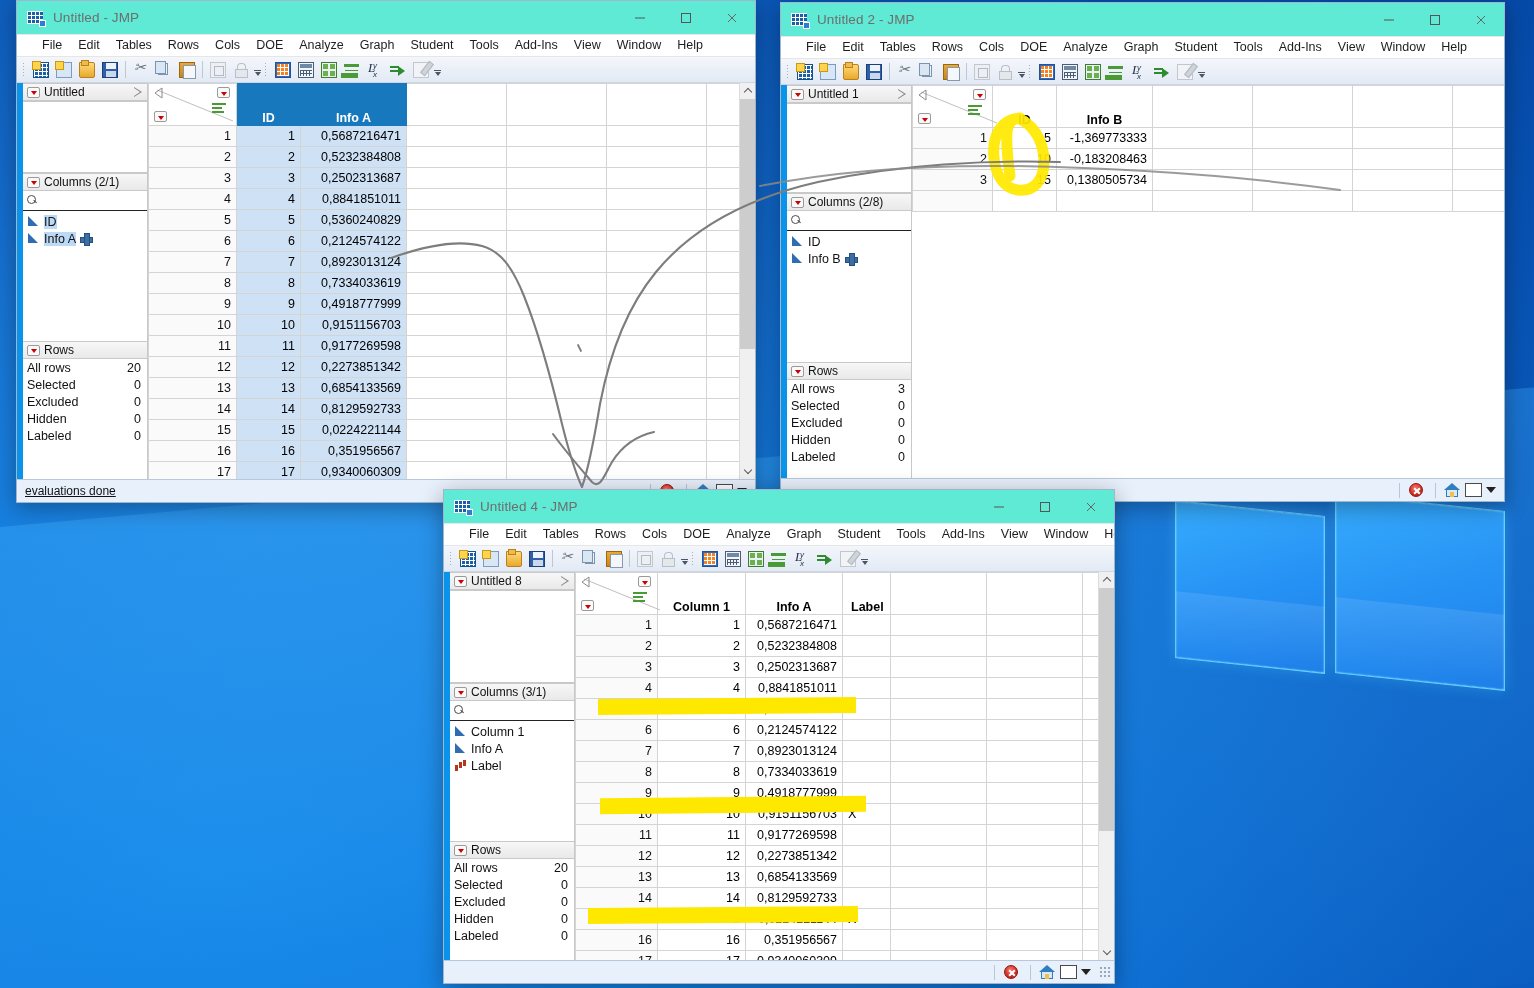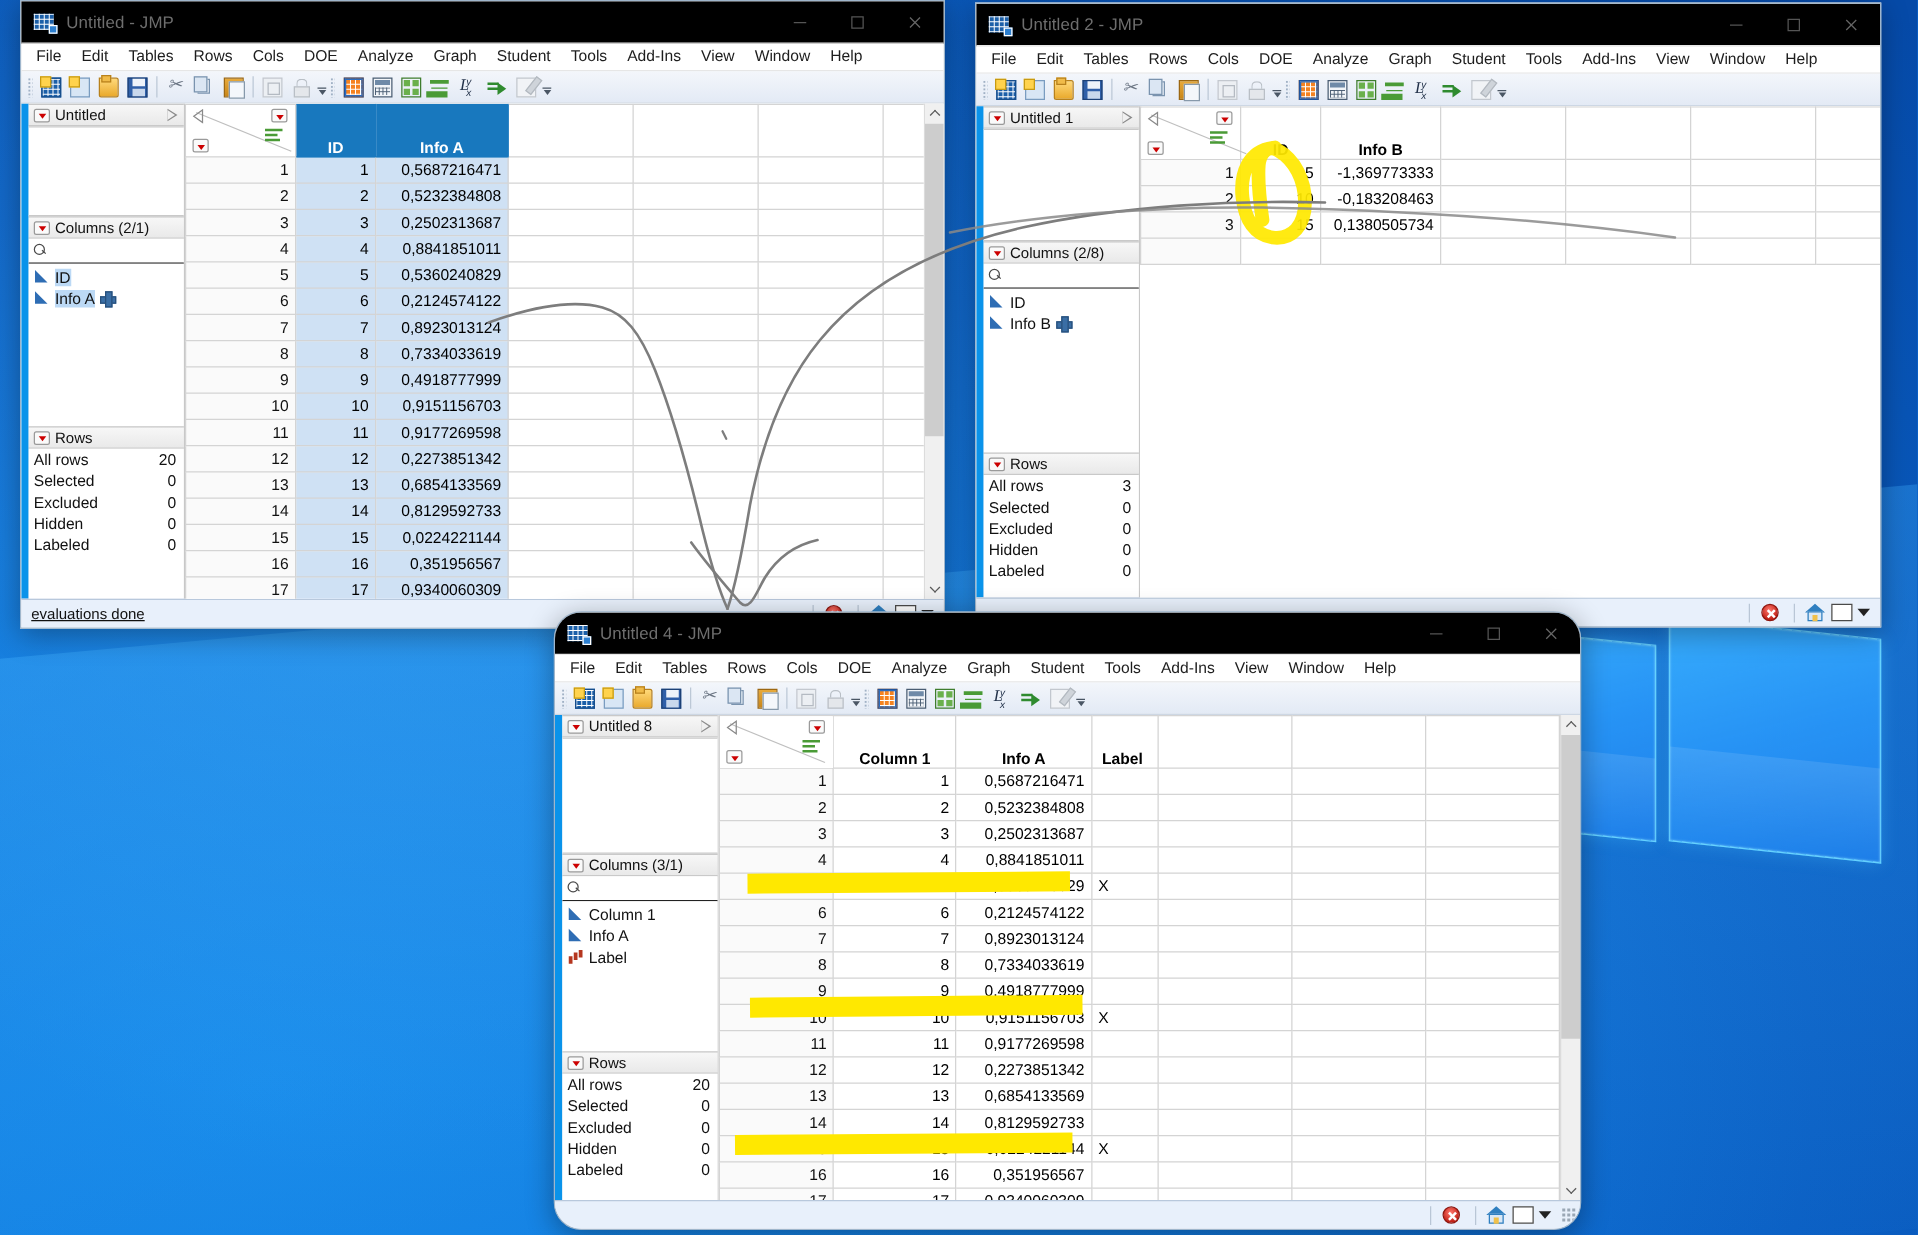--- a/index.html
+++ b/index.html
@@ -44,21 +44,21 @@
   
   .jwin {
     position:absolute;
     background:#f0f0f0;
     border:1px solid #9fb6cc;
     box-shadow:0 5px 22px rgba(0,0,0,.33);
     display:flex; flex-direction:column;
     overflow:hidden;
   }
   .titlebar {
-    height:34px; background:#000000;
+    height:34px; background:#5eead4;
     display:flex; align-items:center;
     flex:0 0 34px;
     border-bottom:1px solid #e8e8e8;
   }
   .title-ico { width:18px; height:16px; margin:0 8px 0 10px; position:relative; flex:0 0 auto; }
   .title-ico .grid {
     position:absolute; left:0; top:1px; width:16px; height:13px;
     background:#1b5fa8;
     background-image:
       linear-gradient(#fff 1px, transparent 1px),
@@ -75,21 +75,21 @@
     width:46px; height:100%;
     display:flex; align-items:center; justify-content:center;
     color:#333;
   }
   .wbtn svg { display:block; }
 
   .menubar {
     height:22px; flex:0 0 22px;
     background:#fff;
     display:flex; align-items:center;
-    padding-left:4px;
+    padding-left:17px;
     border-bottom:1px solid #e6e6e6;
   }
   .menubar .mi {
     padding:2px 8px 3px; font-size:12.5px; color:#1d1d1d; white-space:nowrap;
   }
 
   .toolbar {
     height:26px; flex:0 0 26px;
     background:linear-gradient(180deg,#f3f6fb 0%, #e3eaf5 100%);
     display:flex; align-items:center;
@@ -954,21 +954,21 @@
           <i class="roof"></i>
           <i class="base"></i>
           <i class="door"></i>
         </i>
     </span>
     <span class="sb-box"></span>
     <span class="sb-caret"></span>
   </div>
 </div>
 
-<div class="jwin" id="w4" style="left:443px; top:489px; width:822px; height:495px;border-radius:22px;">
+<div class="jwin" id="w4" style="left:443px; top:489px; width:672px; height:495px;">
 
   <div class="titlebar">
     <span class="title-ico">
       <span class="grid"></span>
         <span class="tip"></span>
     </span>
     <span class="titletext">Untitled 4 - JMP</span>
     <span class="wbtns">
       <span class="wbtn">
         <svg width="12" height="12">

